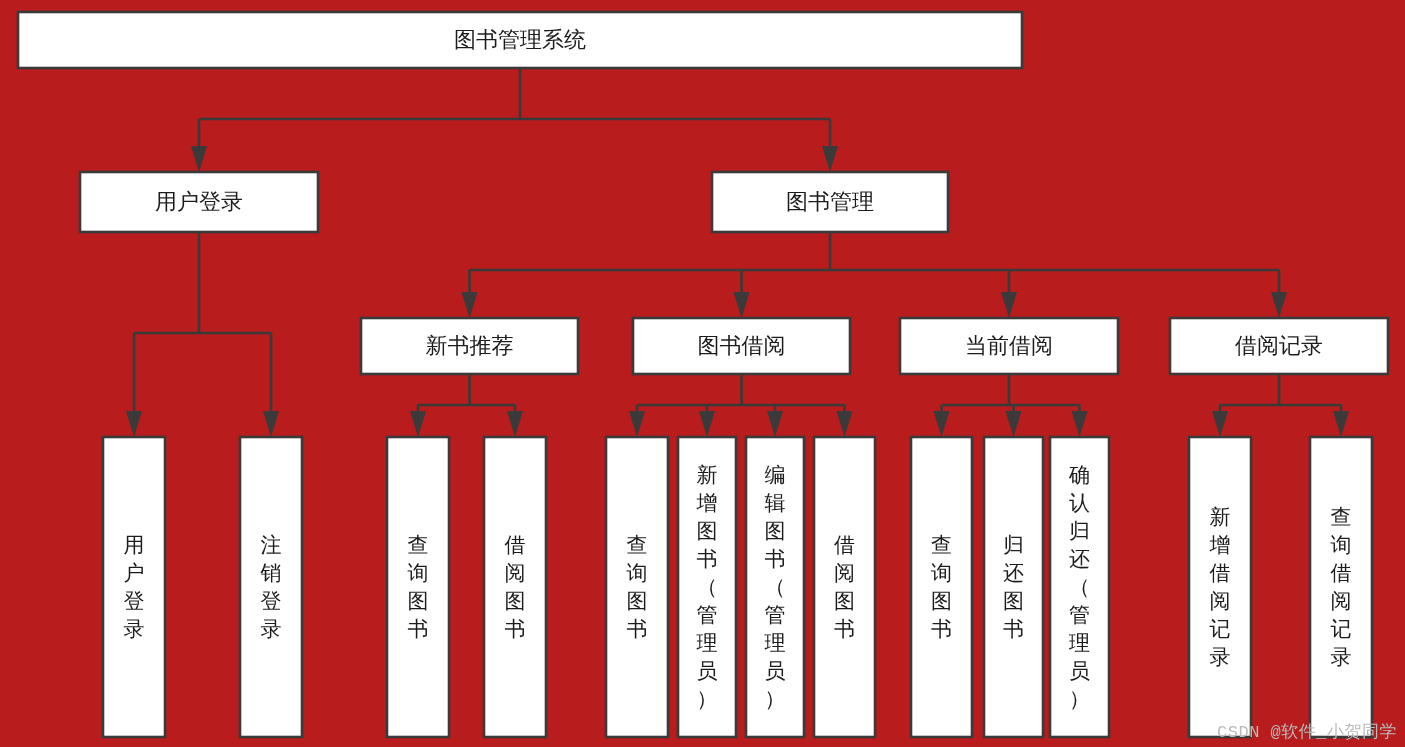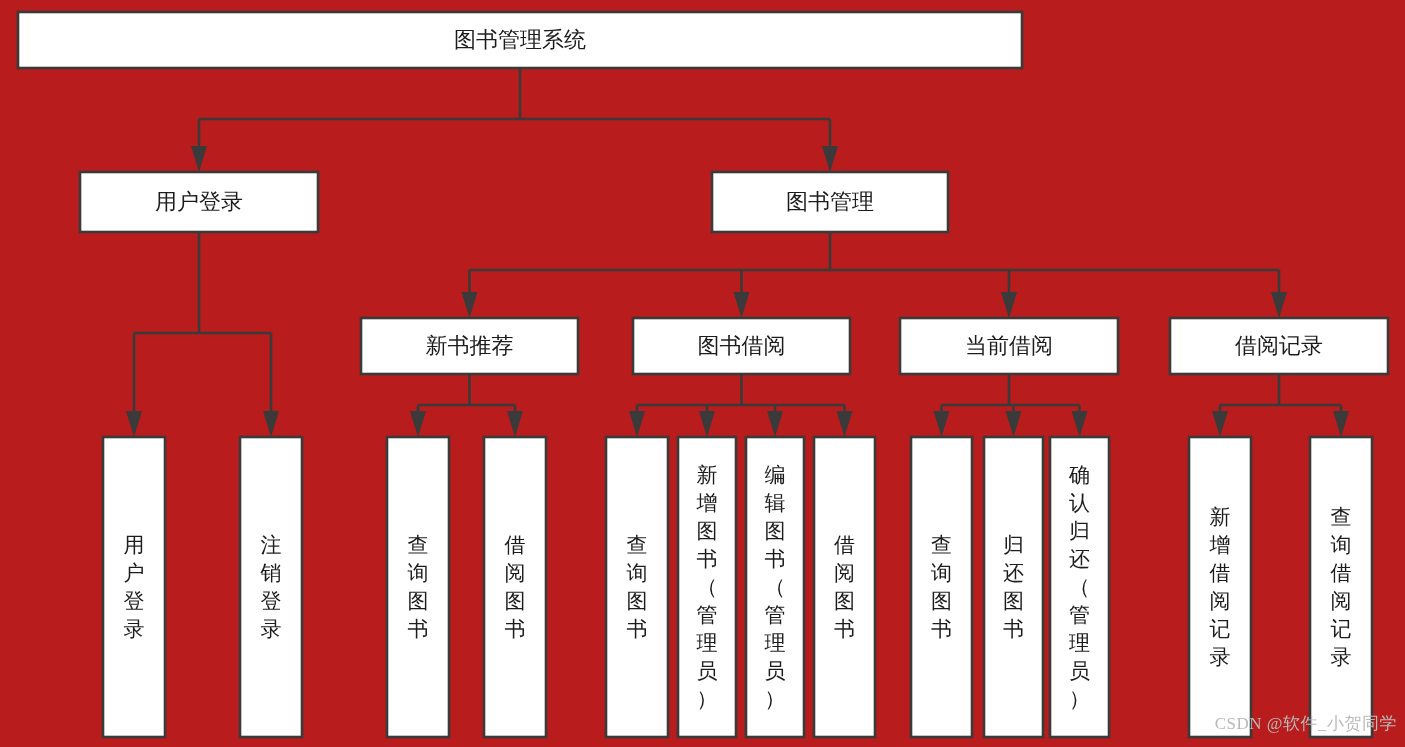--- a/index.html
+++ b/index.html
@@ -52,22 +52,22 @@
   }
   .node-label-v {
     font-family: "DejaVu Sans", "Liberation Sans", sans-serif;
     font-size: 21px;
     fill: #1c1c1c;
     text-anchor: middle;
   }
   .watermark-text {
     position: absolute;
     right: 8px;
-    bottom: 12px;
-    font-family: Liberation Serif, serif;
+    bottom: 4px;
+    font-family: Liberation Mono, monospace;
     font-size: 17px;
     color: #b9b9b9;
     letter-spacing: 0.5px;
     white-space: nowrap;
     user-select: none;
   }
 </style>
 </head>
 <body>
 

